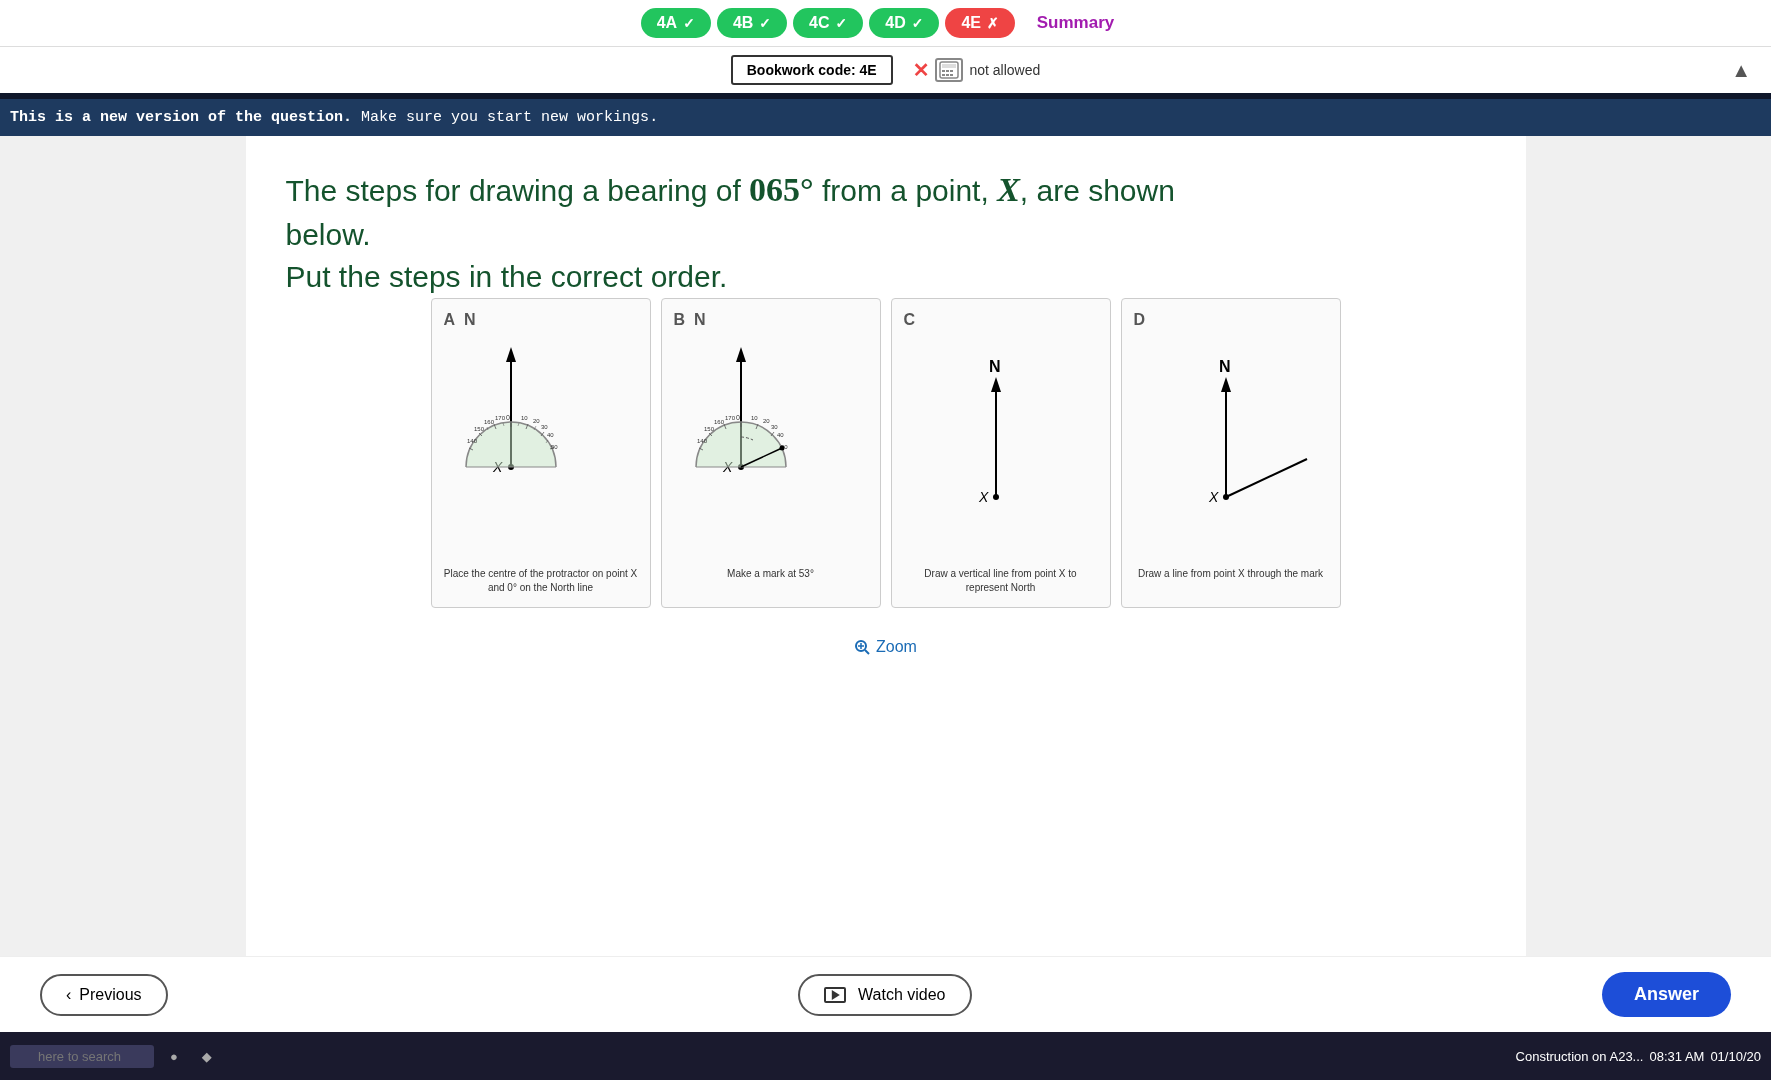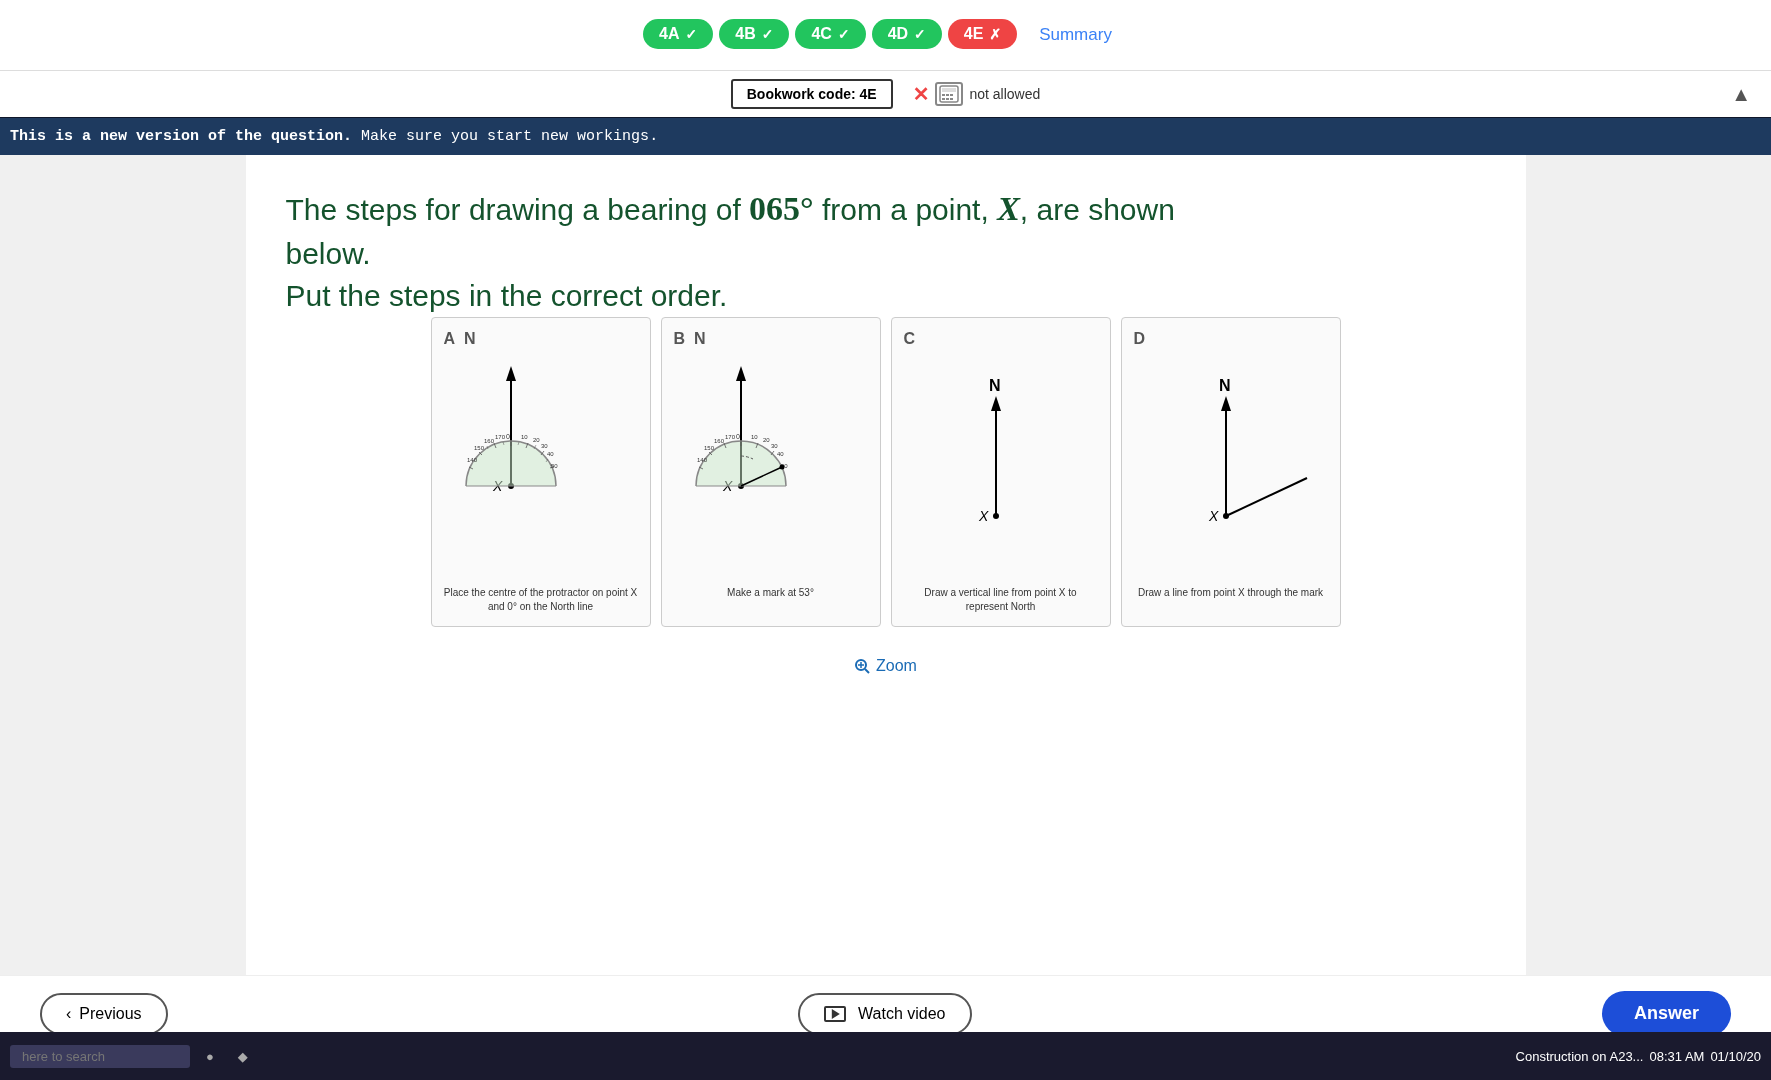--- a/index.html
+++ b/index.html
@@ -8,22 +8,22 @@
       background: #f0f0f0;
       width: 1771px;
       min-height: 1080px;
       overflow-x: hidden;
     }
 
     
     .top-nav {
       background: #fff;
       display: flex;
-      align-items: flex-start;
-      padding: 19px 20px;
+      align-items: center;
+      padding: 7px 20px;
       gap: 6px;
       border-bottom: 1px solid #ddd;
       justify-content: center;
     }
 
     .tab-btn {
       padding: 6px 16px;
       border-radius: 20px;
       border: none;
       font-size: 16px;
@@ -36,35 +36,35 @@
     .tab-completed {
       background: #22c55e;
       color: white;
     }
     .tab-active {
       background: #ef4444;
       color: white;
     }
     .tab-summary {
       background: none;
-      color: #3b82f6;
+      color: #a21caf;
       font-size: 17px;
-      font-weight: normal;
+      font-weight: bold;
     }
     .check-icon { font-size: 14px; }
 
     
     .secondary-bar {
       background: #fff;
       display: flex;
       align-items: center;
       justify-content: center;
       padding: 8px 20px;
       gap: 20px;
-      border-bottom: 1px solid #0f172a;
+      border-bottom: 6px solid #0f172a;
       position: relative;
     }
     .bookwork-badge {
       background: white;
       border: 2px solid #333;
       padding: 5px 14px;
       font-size: 14px;
       font-weight: bold;
       border-radius: 3px;
     }
@@ -282,24 +282,24 @@
       display: flex;
       align-items: center;
       gap: 6px;
       color: white;
       font-size: 13px;
     }
     .search-bar-task {
       background: #3a3a5c;
       border: none;
       color: white;
-      padding: 4px 12px;
+      padding: 4px 28px;
       font-size: 13px;
       border-radius: 3px;
-      width: 180px;
+      width: 144px;
     }
   </style>
 </head>
 <body>
 
 <div class="top-nav">
   <button class="tab-btn tab-completed">
     <span>4A</span>
     <span class="check-icon">✓</span>
   </button>

